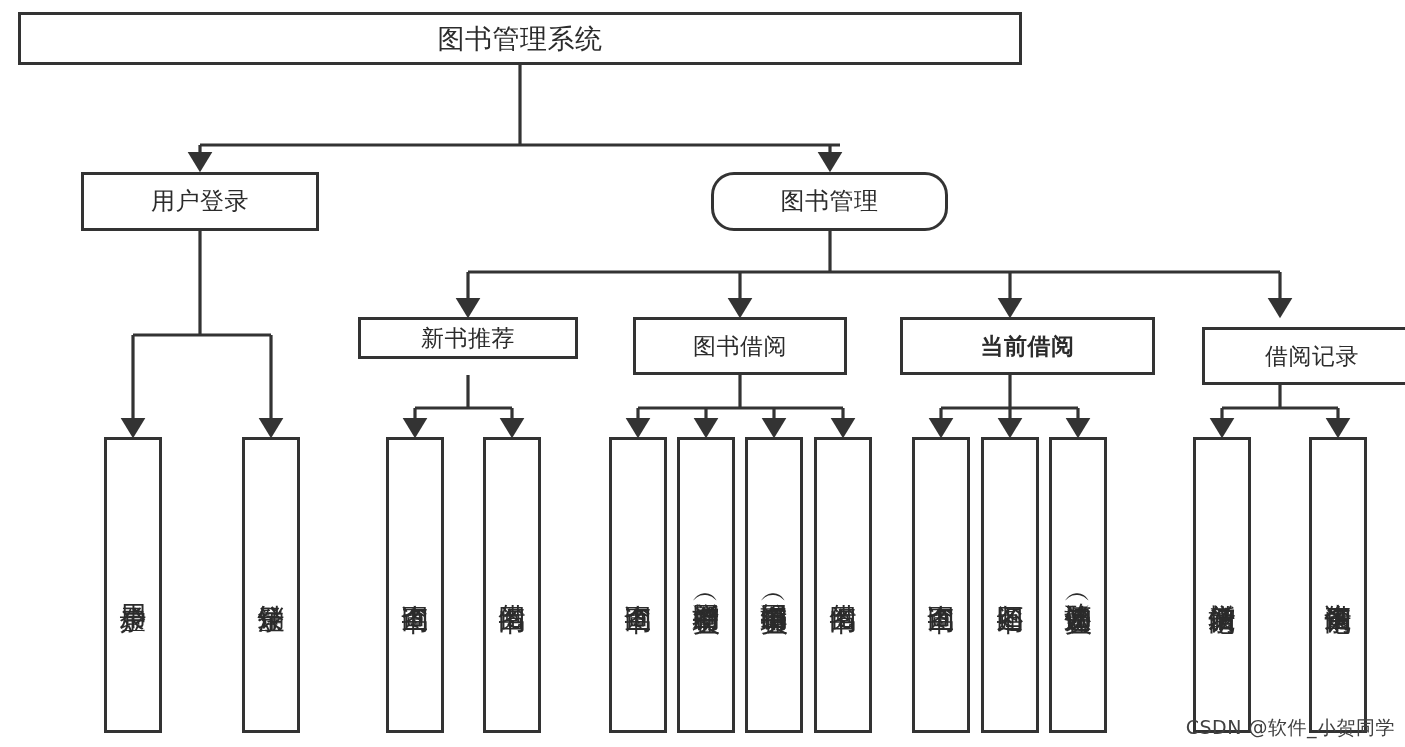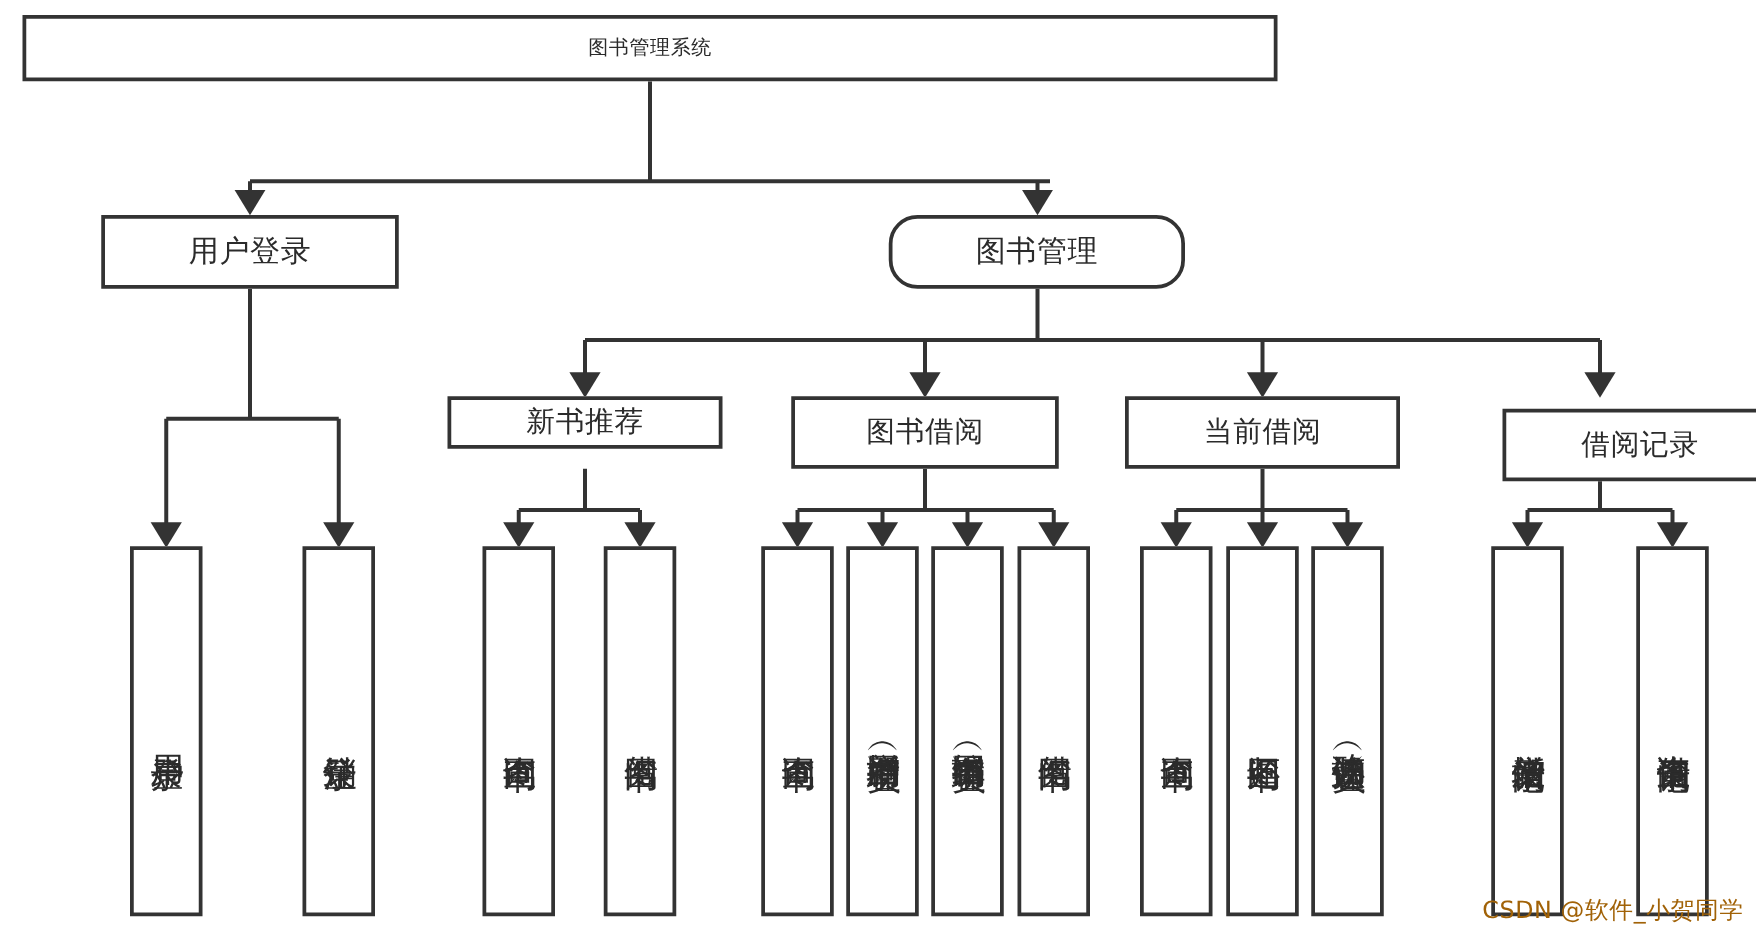--- a/index.html
+++ b/index.html
@@ -38,21 +38,21 @@
     display: flex;
     align-items: center;
     justify-content: center;
     text-align: center;
   }
   .node-label {
     display: block;
     line-height: 1.15;
     letter-spacing: 0.5px;
   }
-  .node.level-root .node-label { font-size: 16px; }
+  .node.level-root .node-label { font-size: 27px; }
   .node.level-1 .node-label { font-size: 24px; }
   .node.level-2 .node-label { font-size: 23px; }
   .node.leaf {
     align-items: center;
     justify-content: center;
     padding: 6px 0;
   }
   .node.leaf .node-label {
     writing-mode: vertical-rl;
     text-orientation: upright;
@@ -60,21 +60,21 @@
     line-height: 1.18;
     letter-spacing: 1px;
     white-space: nowrap;
     max-height: 100%;
   }
   #watermark {
     position: absolute;
     right: 10px;
     bottom: 6px;
     font-size: 19px;
-    color: #a16207;
+    color: #404040;
     white-space: nowrap;
     letter-spacing: 0.5px;
   }
 </style>
 </head>
 <body>
 
 <div id="diagram-canvas">
 
   <svg class="edge-layer" viewBox="0 0 1405 747" width="1405" height="747" xmlns="http://www.w3.org/2000/svg">
@@ -137,21 +137,21 @@
   <div class="node level-1" style="left:711px; top:172px; width:237px; height:59px;border-radius:23px;">
     <span class="node-label">图书管理</span>
   </div>
 
   <div class="node level-2" style="left:358px; top:317px; width:220px; height:42px;">
     <span class="node-label">新书推荐</span>
   </div>
   <div class="node level-2" style="left:633px; top:317px; width:214px; height:58px;justify-content:center;">
     <span class="node-label">图书借阅</span>
   </div>
-  <div class="node level-2" style="left:900px; top:317px; width:220px; height:58px;">
+  <div class="node level-2" style="left:900px; top:317px; width:255px; height:58px;font-weight:bold;">
     <span class="node-label">当前借阅</span>
   </div>
   <div class="node level-2" style="left:1202px; top:317px; width:220px; height:58px;margin-top:10px;">
     <span class="node-label">借阅记录</span>
   </div>
 
   <div class="node leaf" style="left:104px; top:437px; width:58px; height:296px;">
     <span class="node-label">用户登录</span>
   </div>
   <div class="node leaf" style="left:242px; top:437px; width:58px; height:296px;">

